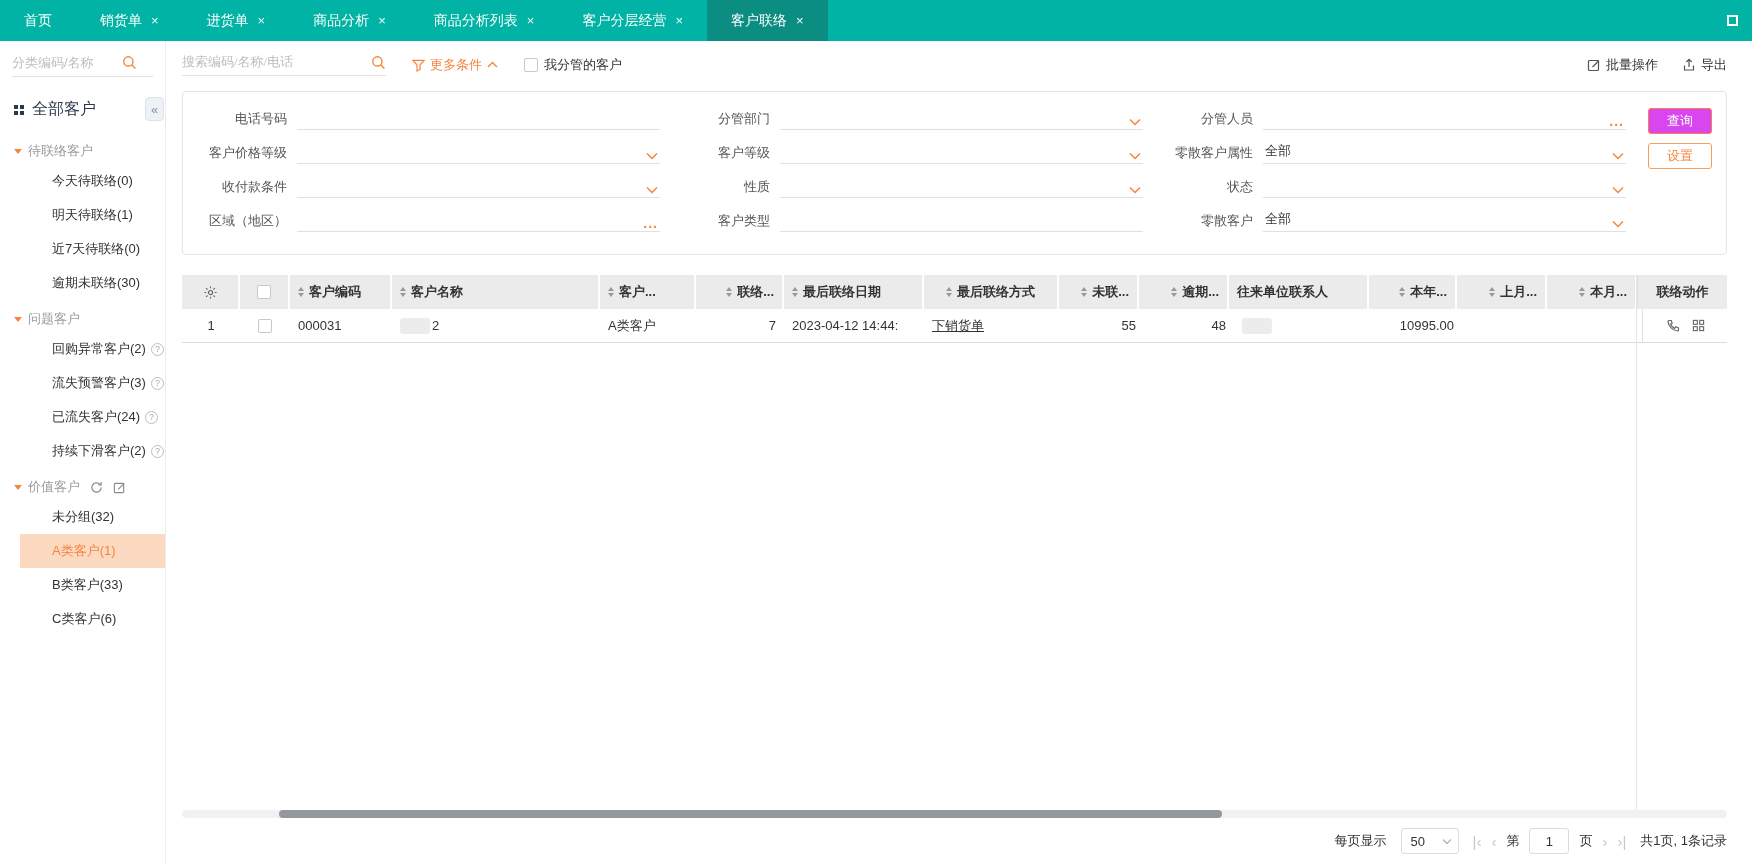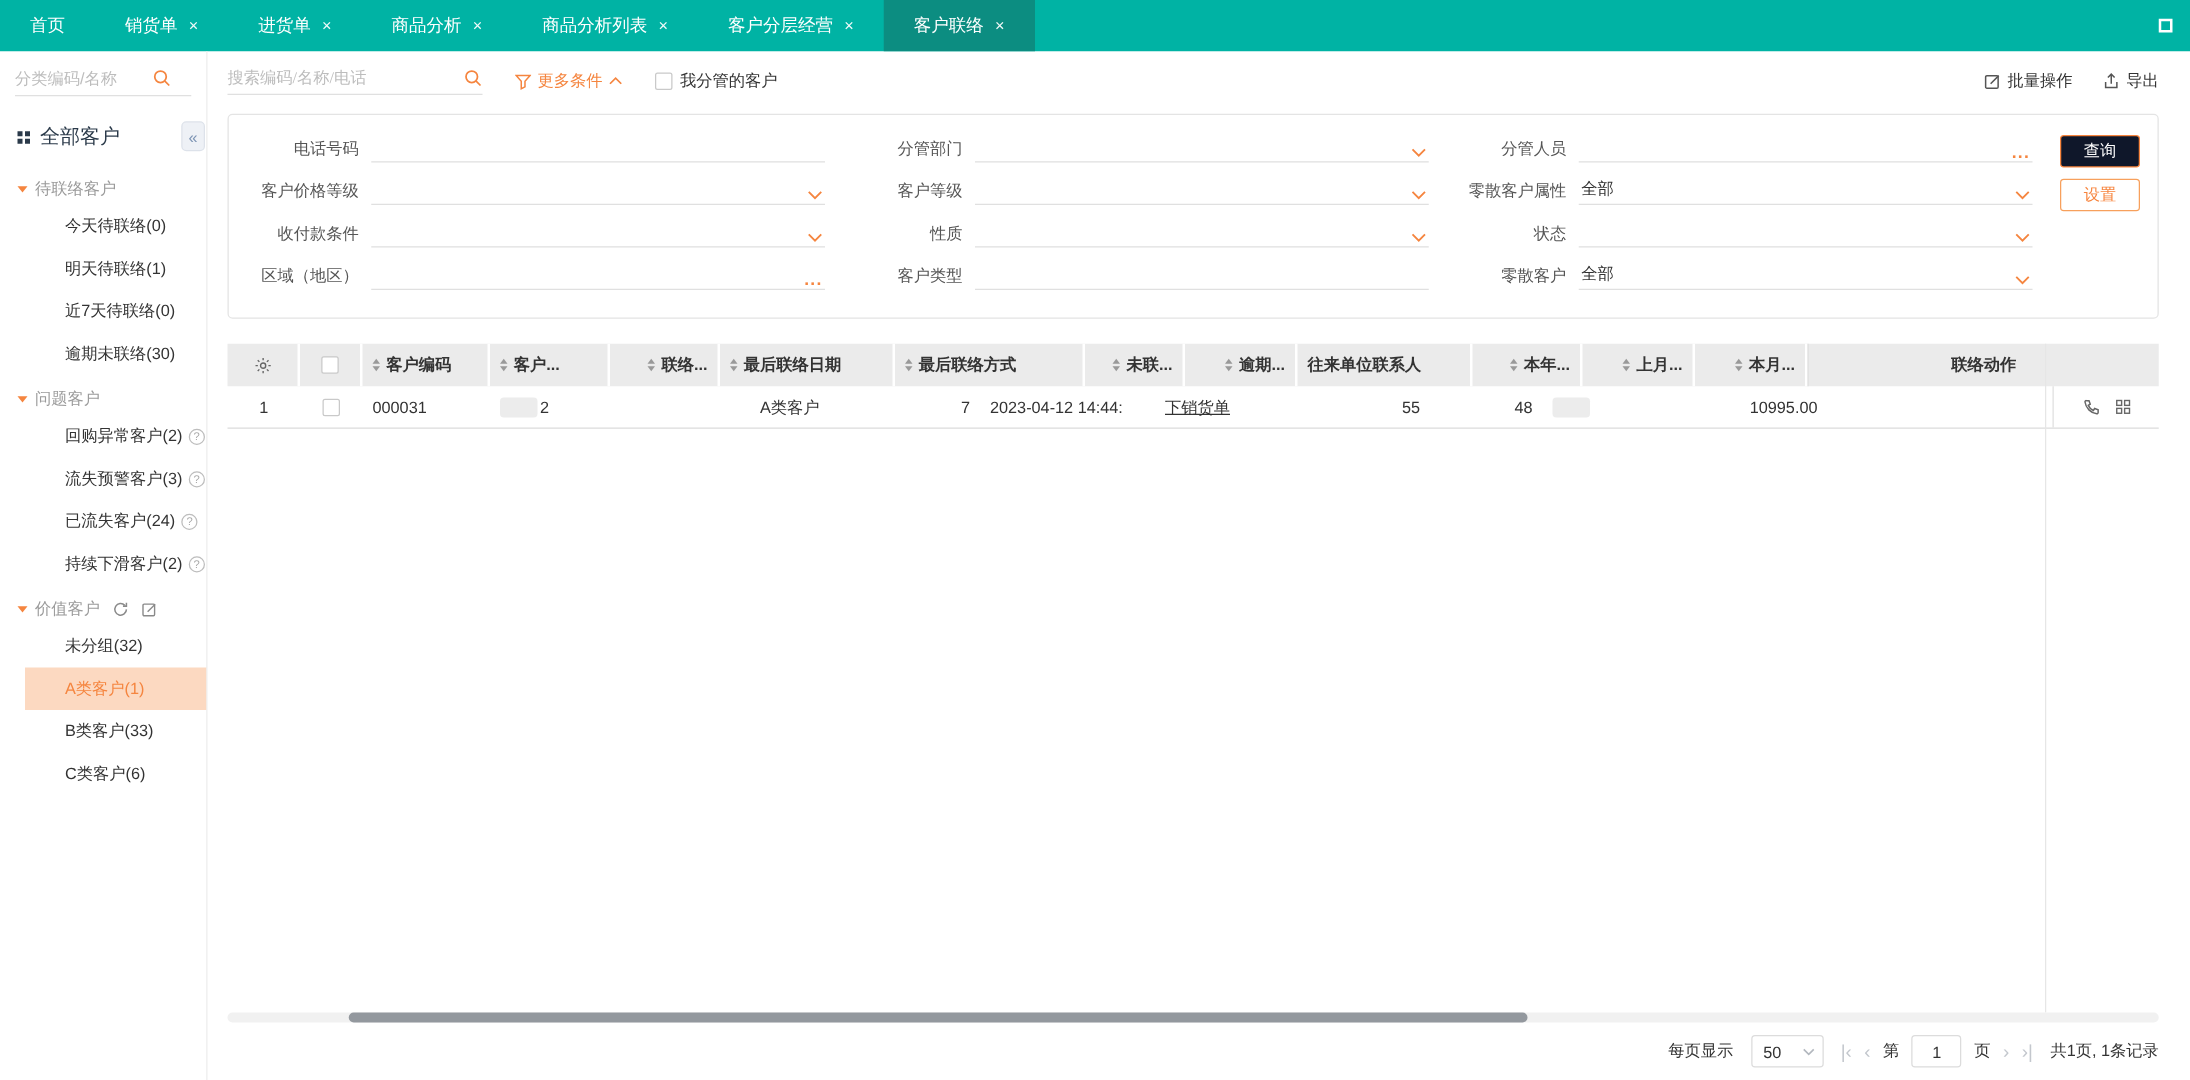--- a/index.html
+++ b/index.html
@@ -55,21 +55,21 @@
     padding:16px 14px 22px 6px; display:flex; }
   .fp-grid { flex:1; display:grid; grid-template-columns:1fr 1fr 1fr; column-gap:46px; row-gap:24px;gap:12px; }
   .fp-field { display:flex; align-items:flex-end; }
   .fp-label { width:108px; text-align:right; padding-right:10px; font-size:13px; color:#555; line-height:22px; flex:none; }
   .fp-ctrl { flex:1; border-bottom:1px solid #e0e0e0; height:22px; position:relative; font-size:13px; color:#333;
     padding:0 20px 2px 2px; cursor:pointer; }
   .fp-suffix { position:absolute; right:2px; bottom:3px; color:#f5853f; }
   .fp-suffix.dots { font-size:14px; letter-spacing:1px; bottom:0; font-weight:bold; }
   .fp-buttons { width:86px; flex:none; display:flex; flex-direction:column; gap:9px; align-items:flex-end; padding-left:14px; }
   .btn { width:64px; height:26px; border-radius:3px; font-size:13px; font-family:inherit; cursor:pointer; }
-  .btn-primary { background:#0f172a; border:1px solid #f7843d; color:#fff; }
+  .btn-primary { background:#d946ef; border:1px solid #f7843d; color:#fff; }
   .btn-ghost { background:#fff; border:1px solid #f7a05c; color:#f7843d; }
 
   
   .table-area { margin:4px 25px 0 16px; position:relative; flex:1; display:flex; flex-direction:column; min-height:0; }
   .thead { display:flex; background:#ebebeb; height:34px; align-items:center; font-weight:bold; font-size:13px; color:#333; flex:none; }
   .th { display:flex; align-items:center; padding:0 8px; height:100%; border-right:2px solid #fff; cursor:pointer; }
   .th:last-child { border-right:0; }
   .sorter { display:inline-flex; flex-direction:column; gap:2px; margin-right:5px; }
   .sorter b { width:0; height:0; border-left:3.5px solid transparent; border-right:3.5px solid transparent; display:block; }
   .sorter .up { border-bottom:4px solid #999; }
@@ -399,20 +399,27 @@
           <div class="th ctr" style="width: 50px; flex: 0 0 auto;">
             <span class="checkbox"></span>
           </div>
           <div class="th" style="width: 102px; flex: 0 0 auto;">
             <span class="sorter">
               <b class="up"></b>
               <b class="dn"></b>
             </span>
             <span>客户编码</span>
           </div>
+          <div class="th" style="width: 208px; flex: 0 0 auto;">
+            <span class="sorter">
+              <b class="up"></b>
+              <b class="dn"></b>
+            </span>
+            <span>客户名称</span>
+          </div>
           <div class="th" style="width: 96px; flex: 0 0 auto;">
             <span class="sorter">
               <b class="up"></b>
               <b class="dn"></b>
             </span>
             <span>客户...</span>
           </div>
           <div class="th num" style="width: 88px; flex: 0 0 auto;">
             <span class="sorter">
               <b class="up"></b>
@@ -420,21 +427,21 @@
             </span>
             <span>联络...</span>
           </div>
           <div class="th" style="width: 140px; flex: 0 0 auto;">
             <span class="sorter">
               <b class="up"></b>
               <b class="dn"></b>
             </span>
             <span>最后联络日期</span>
           </div>
-          <div class="th" style="width: 152px; flex: 0 0 auto;">
+          <div class="th" style="width: 135px; flex: 0 0 auto; justify-content: center;">
             <span class="sorter">
               <b class="up"></b>
               <b class="dn"></b>
             </span>
             <span>最后联络方式</span>
           </div>
           <div class="th num" style="width: 80px; flex: 0 0 auto;">
             <span class="sorter">
               <b class="up"></b>
               <b class="dn"></b>

